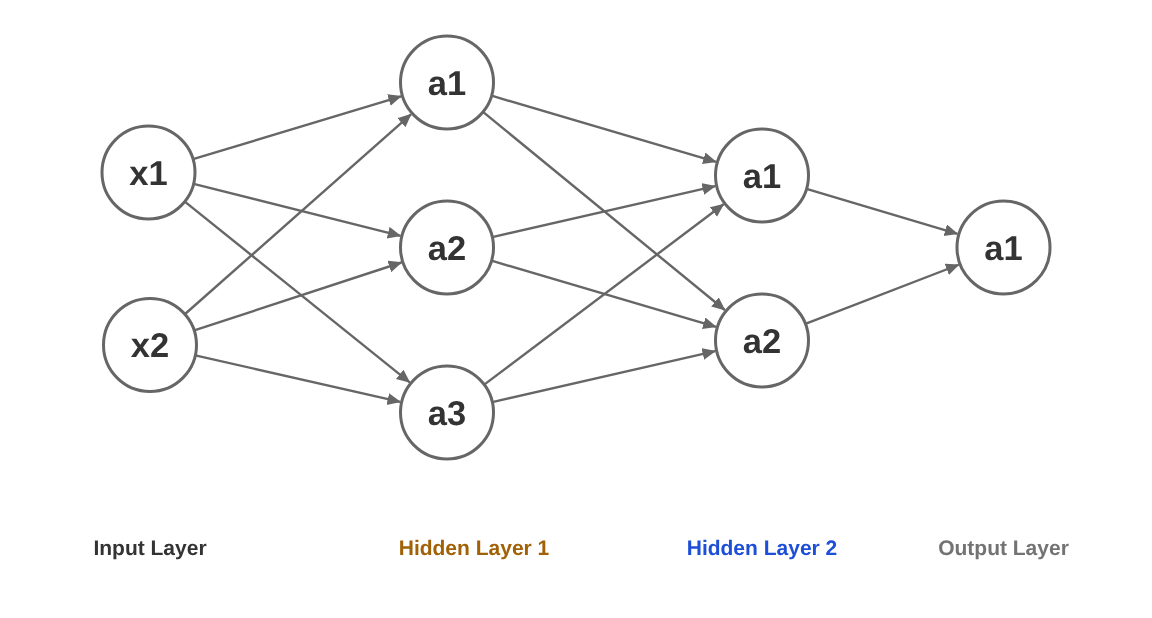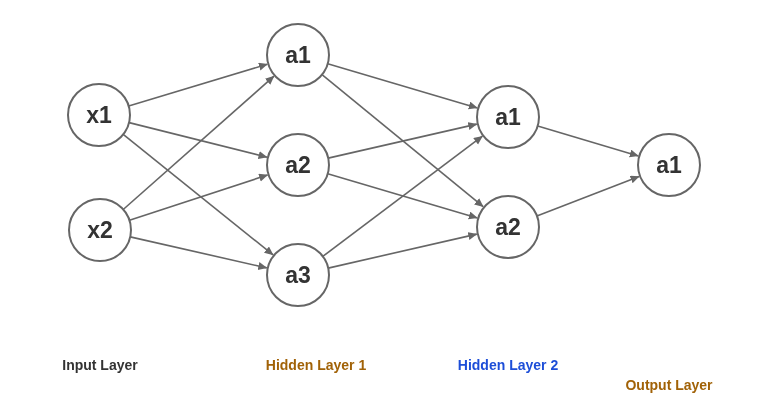--- a/index.html
+++ b/index.html
@@ -93,16 +93,16 @@
       <g>
         <circle cx="669" cy="165" r="31" fill="#ffffff" stroke="#666666" stroke-width="2"></circle>
         <text x="669" y="165" dy="0.35em" class="node-label" fill="#333333">a1</text>
       </g>
     </svg>
 
   <div>
     <div class="layer-label" style="left: 100px; color: rgb(51, 51, 51);">Input Layer</div>
     <div class="layer-label" style="left: 304px; color: #a16207; margin-left: 12px;">Hidden Layer 1</div>
     <div class="layer-label" style="left: 508px; color: #1d4ed8;">Hidden Layer 2</div>
-    <div class="layer-label" style="left: 669px; color: #a16207; margin-top: 20px;">Output Layer</div>
+    <div class="layer-label" style="left: 669px; color: #737373;">Output Layer</div>
   </div>
 
 </div>
 
 </body></html>

